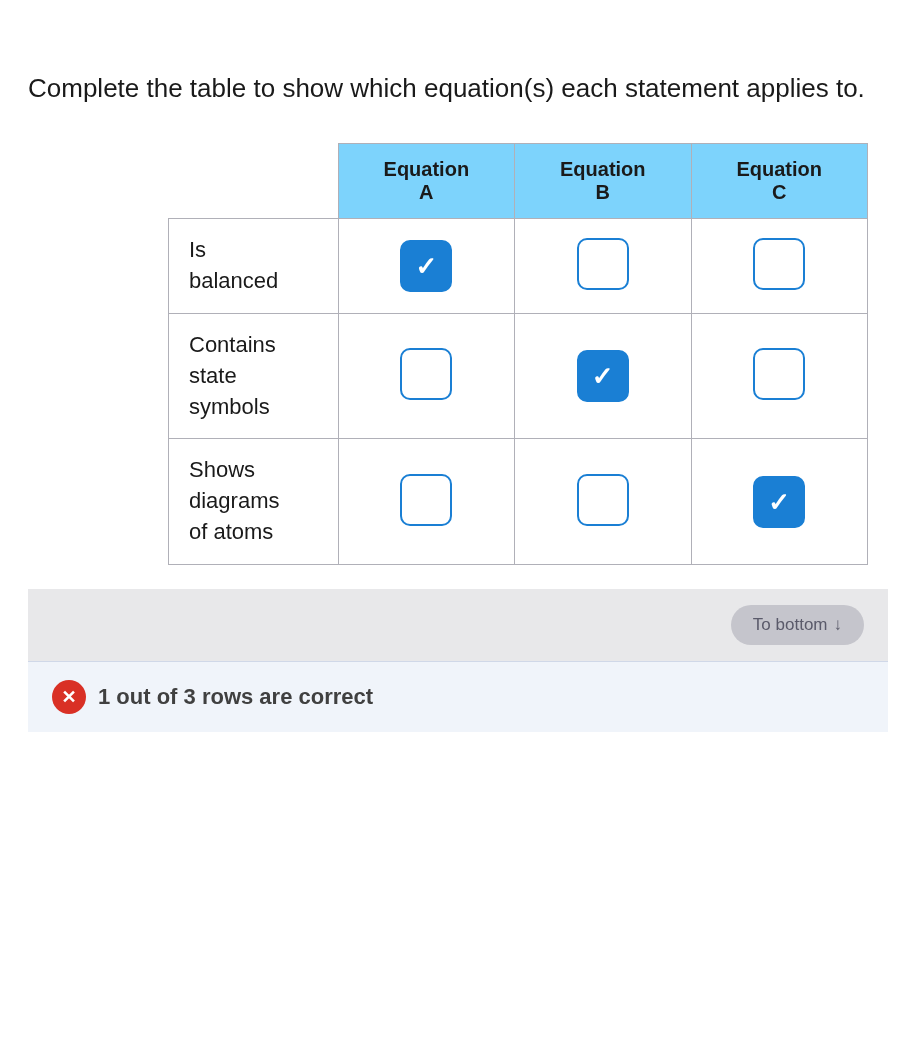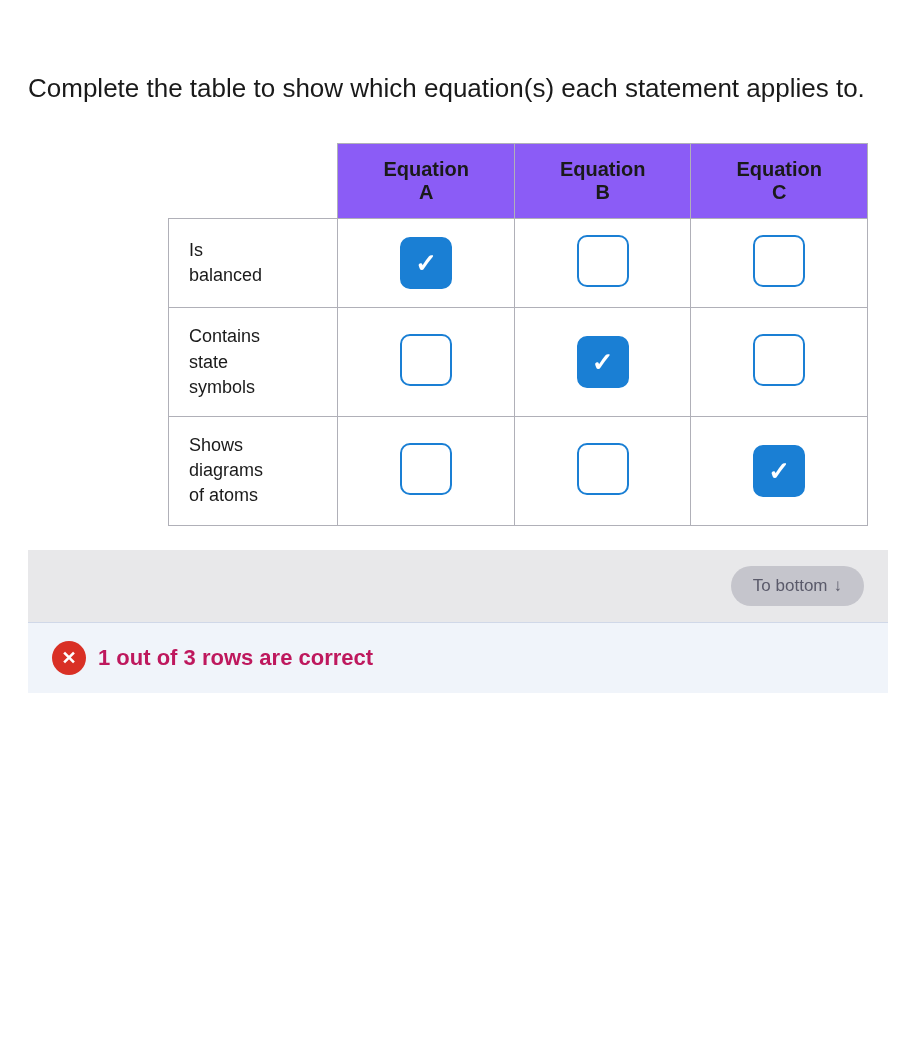--- a/index.html
+++ b/index.html
@@ -30,36 +30,36 @@
       padding-right: 20px;
       margin-bottom: 24px;
     }
 
     table {
       border-collapse: collapse;
       width: 700px;
     }
 
     thead th {
-      background-color: #8b5cf6;
+      background-color: #7dd3fc;
       font-weight: 700;
       font-size: 20px;
       text-align: center;
       padding: 14px 20px;
       border: 1.5px solid #b0b0b8;
     }
 
     tbody td {
       border: 1.5px solid #b0b0b8;
       padding: 16px 20px;
       vertical-align: middle;
     }
 
     .row-label {
-      font-size: 18px;
+      font-size: 22px;
       line-height: 1.4;
       font-weight: 400;
       width: 170px;
       text-align: left;
     }
 
     .checkbox-cell {
       text-align: center;
       width: 177px;
     }
@@ -136,21 +136,21 @@
 
     .result-icon span {
       color: white;
       font-size: 18px;
       font-weight: 700;
     }
 
     .result-text {
       font-size: 22px;
       font-weight: 700;
-      color: #be185d;
+      color: #404040;
     }
   </style>
 </head>
 <body>
 
 <p class="instructions">
   <br>
   <span>Complete the table to show which equation(s) each statement applies to.</span>
 </p>
 

